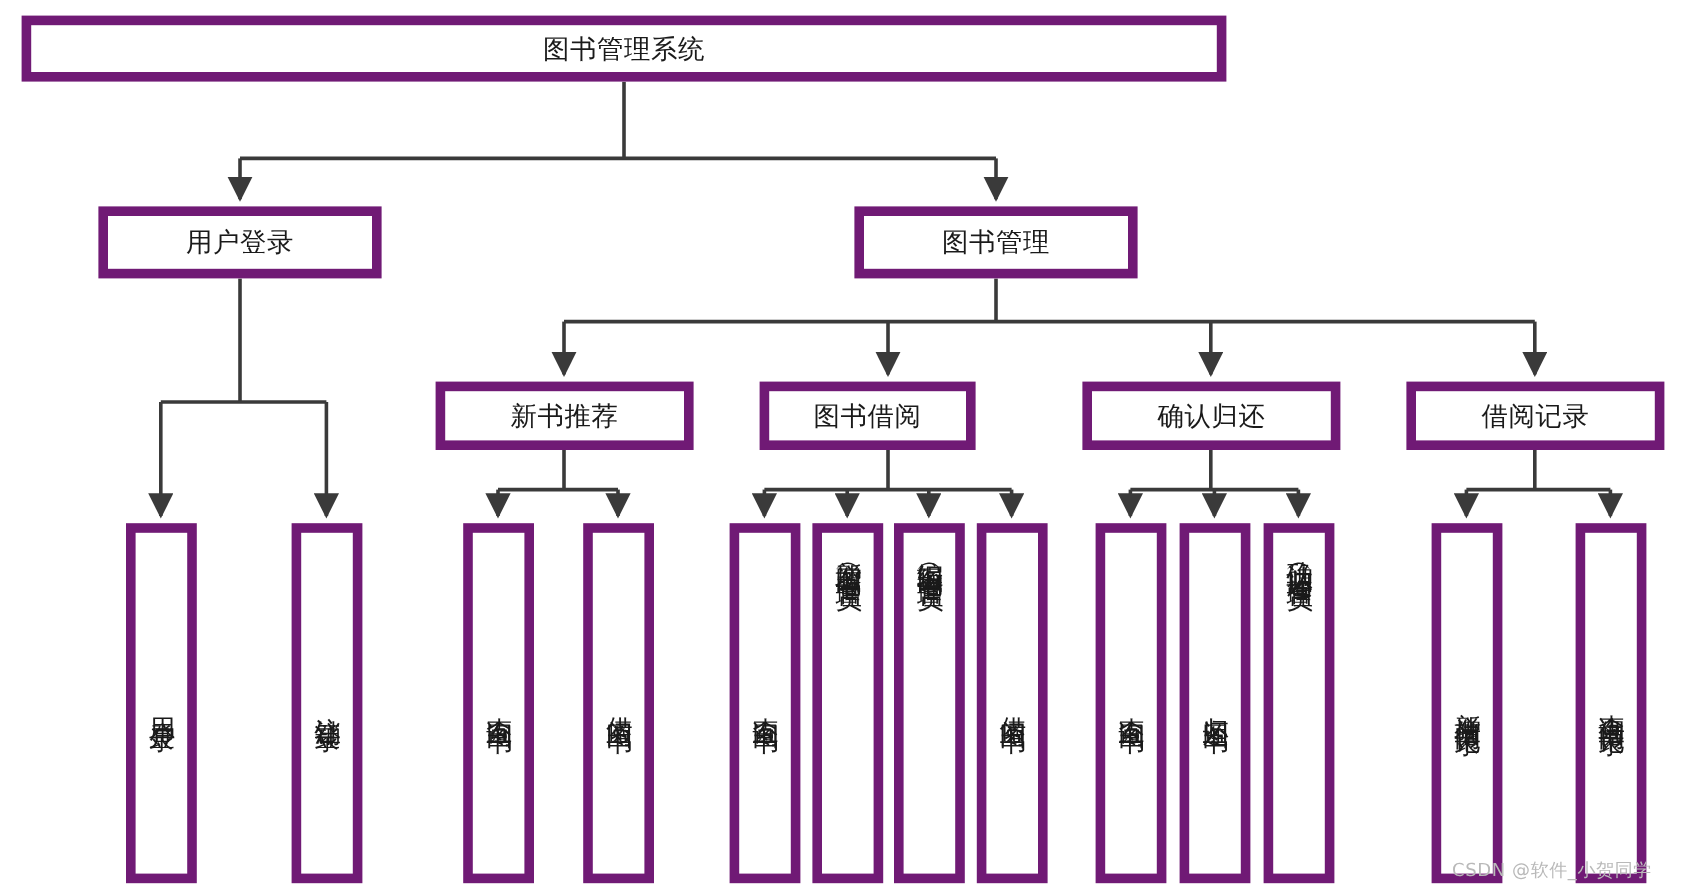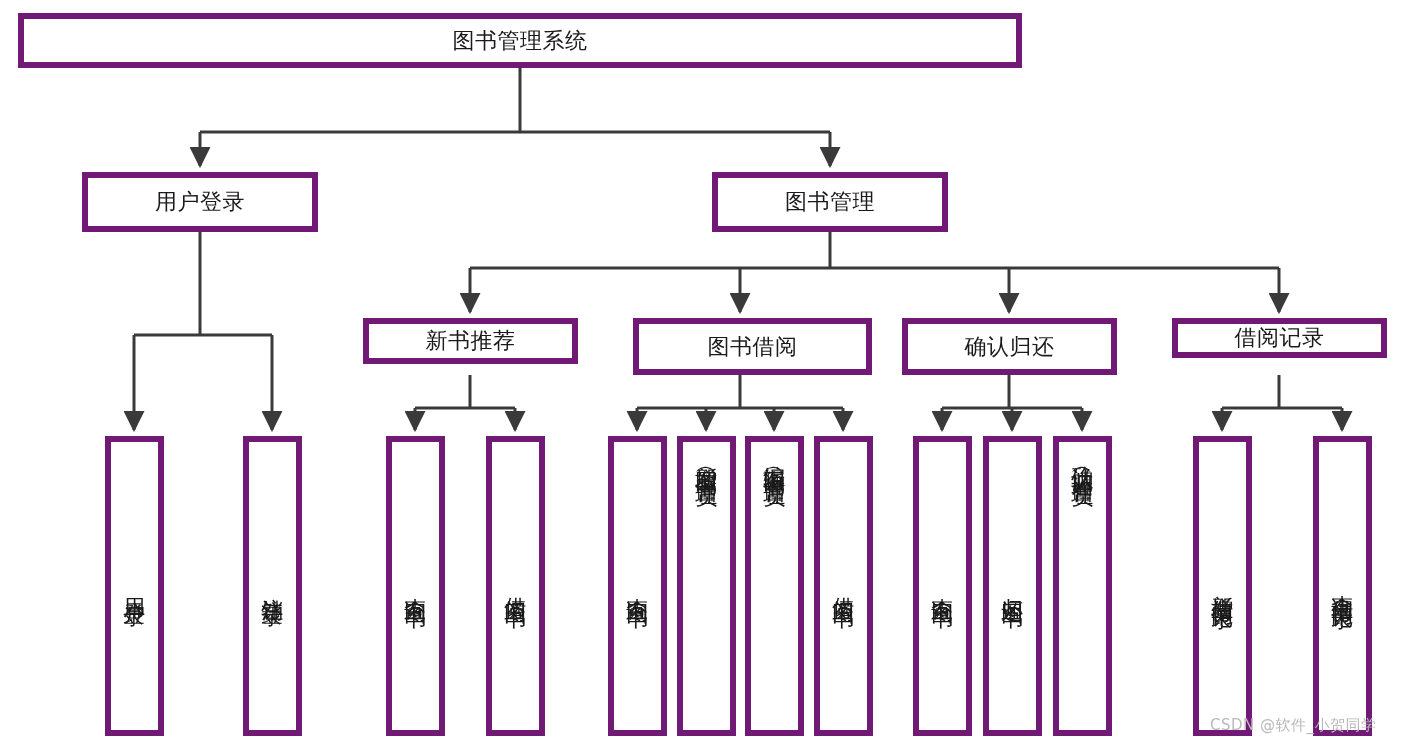--- a/index.html
+++ b/index.html
@@ -22,21 +22,21 @@
     left: 0;
     top: 0;
     width: 1405px;
     height: 747px;
     pointer-events: none;
   }
   .node {
     position: absolute;
     box-sizing: border-box;
     background: #ffffff;
-    border: 6px solid #701a75;
+    border: 8px solid #701a75;
     display: flex;
     align-items: center;
     justify-content: center;
     color: #1a1a1a;
   }
   .node.horizontal {
     font-size: 22px;
     letter-spacing: 0.5px;
   }
   .node.vertical {
@@ -123,30 +123,30 @@
     <span>图书管理系统</span>
   </div>
 
   <div class="node horizontal" style="left:82px; top:172px; width:236px; height:60px;">
     <span>用户登录</span>
   </div>
   <div class="node horizontal" style="left:712px; top:172px; width:236px; height:60px;">
     <span>图书管理</span>
   </div>
 
-  <div class="node horizontal" style="left:363px; top:318px; width:215px; height:46px;align-items:center;">
+  <div class="node horizontal" style="left:363px; top:318px; width:215px; height:57px;align-items:center;">
     <span>新书推荐</span>
   </div>
-  <div class="node horizontal" style="left:633px; top:318px; width:239px; height:57px;">
+  <div class="node horizontal" style="left:633px; top:318px; width:180px; height:57px;">
     <span>图书借阅</span>
   </div>
   <div class="node horizontal" style="left:902px; top:318px; width:215px; height:57px;">
     <span>确认归还</span>
   </div>
-  <div class="node horizontal" style="left:1172px; top:318px; width:215px; height:40px;">
+  <div class="node horizontal" style="left:1172px; top:318px; width:215px; height:57px;">
     <span>借阅记录</span>
   </div>
 
   <div class="node vertical center" style="left:105px; top:436px; width:59px; height:300px;">
     <span class="vtext">用户登录</span>
   </div>
   <div class="node vertical center" style="left:243px; top:436px; width:59px; height:300px;">
     <span class="vtext">注销登录</span>
   </div>
 

